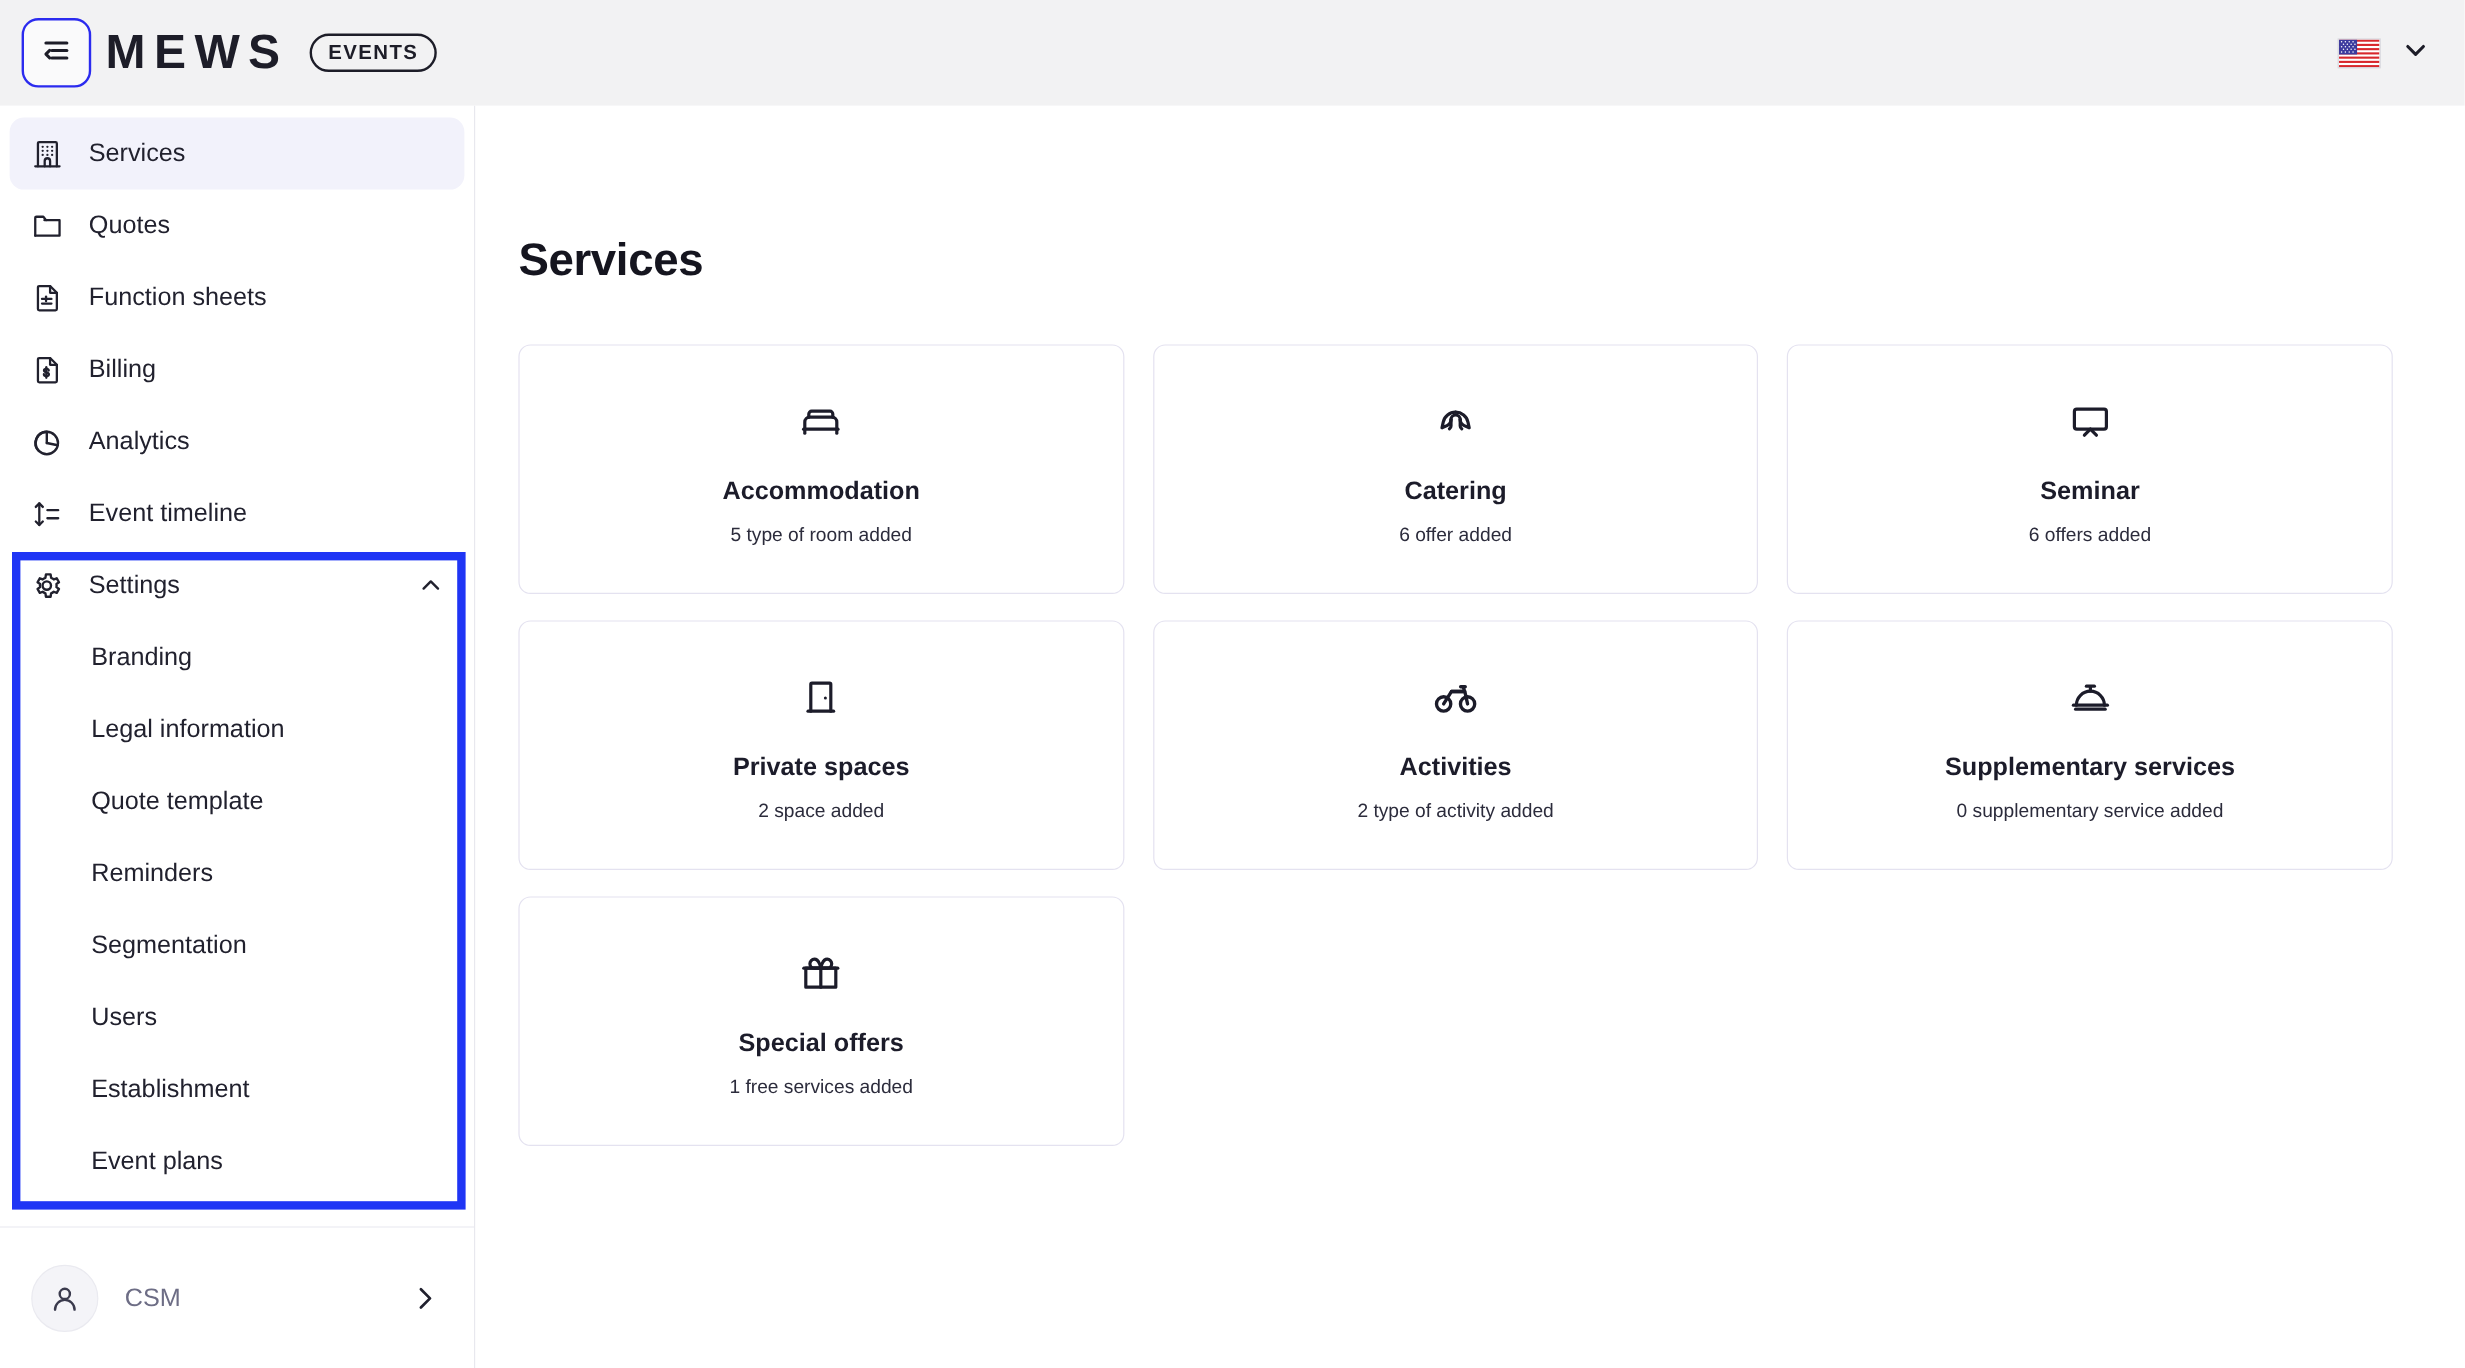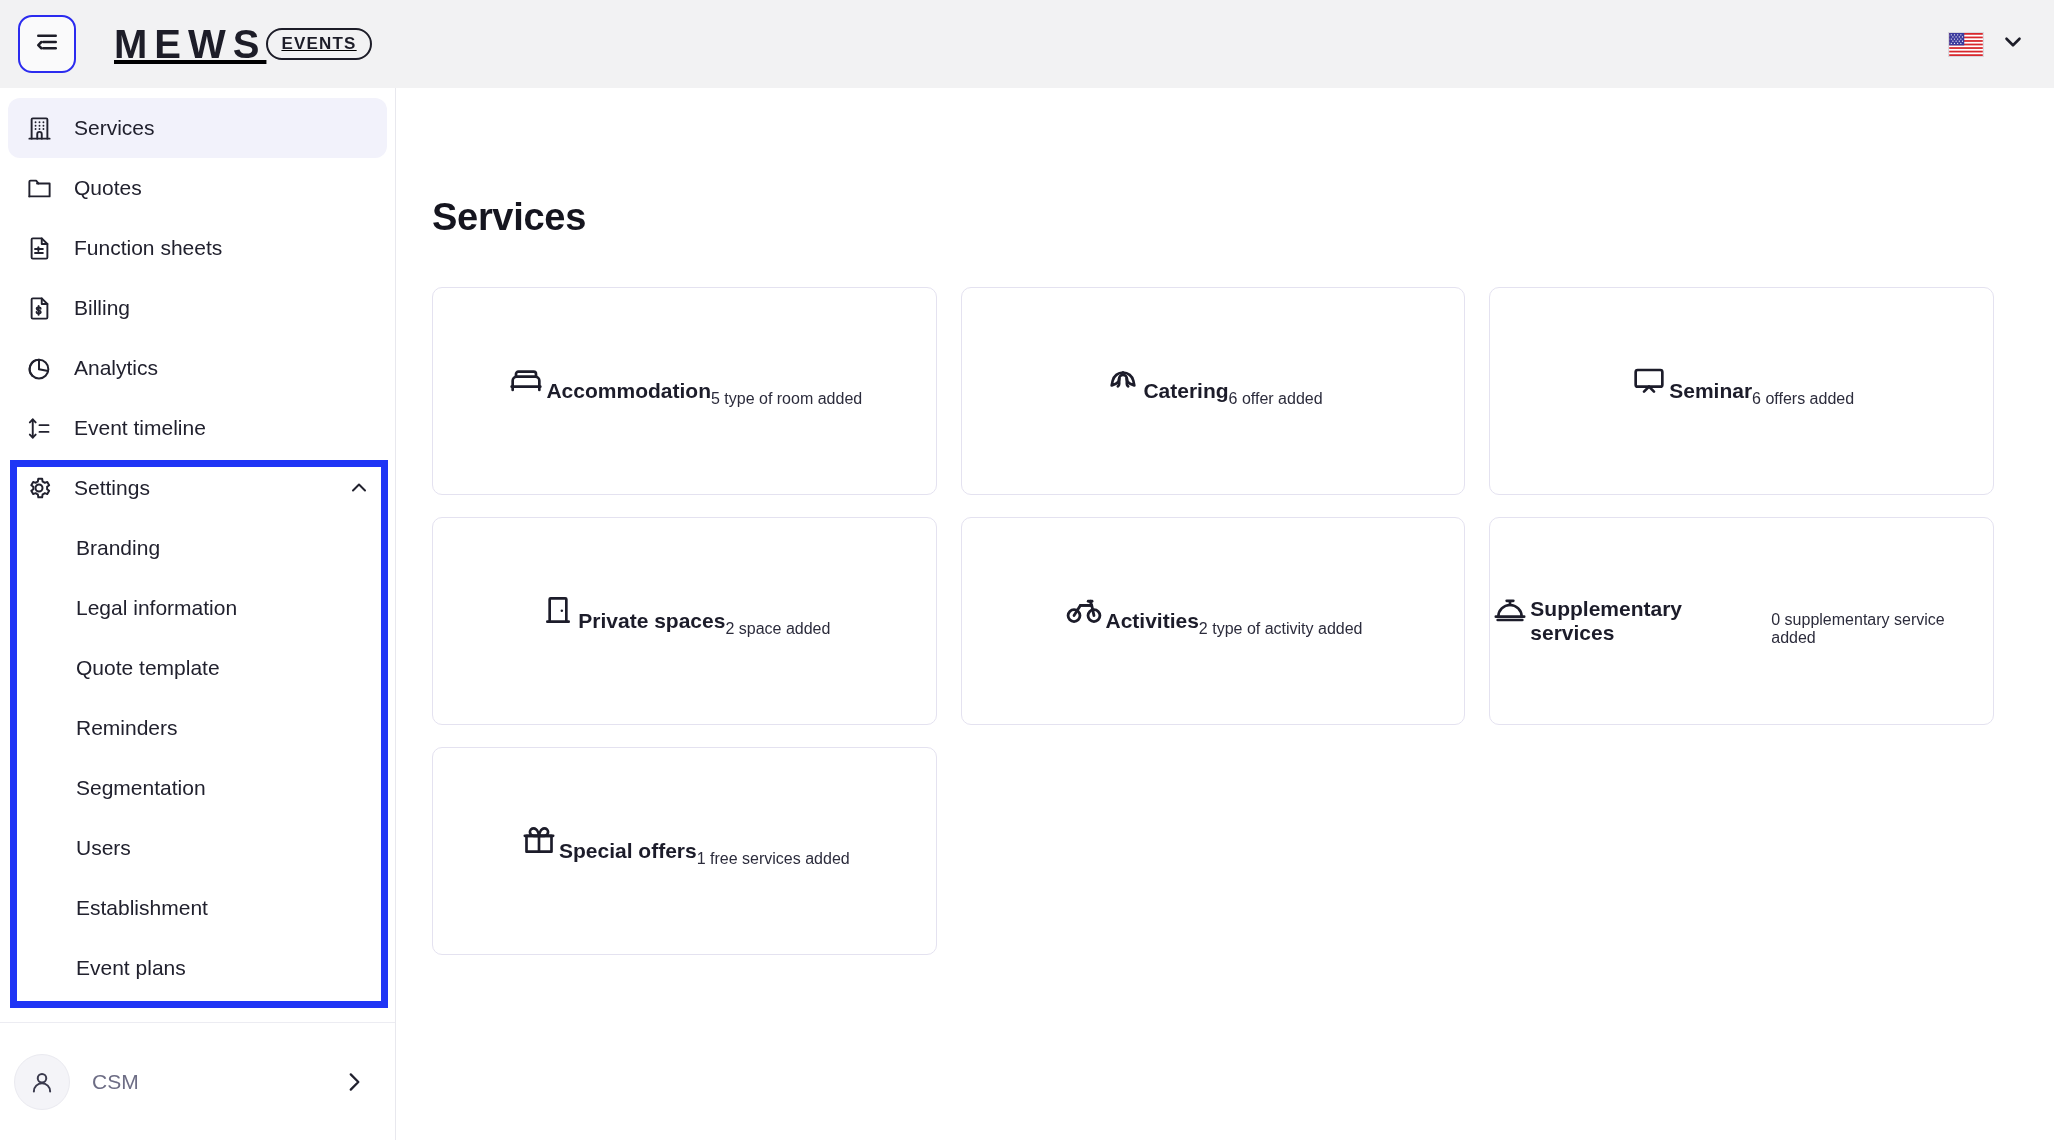--- a/index.html
+++ b/index.html
@@ -21,21 +21,21 @@
   }
   .menu-btn {
     width: 58px; height: 58px;
     background: #fafafb;
     border: 2px solid #2b2bef;
     border-radius: 14px;
     display: flex; align-items: center; justify-content: center;
     cursor: pointer;
     flex: 0 0 auto;
   }
-  .logo-wrap { display: flex; align-items: center; margin-left: 38px; text-decoration: underline; }
+  .logo-wrap { display: flex; align-items: center; gap: 18px; margin-left: 12px; }
   .mews-word {
     font-size: 40px; font-weight: 700; letter-spacing: 7px;
     color: #1d1d28; line-height: 1;
   }
   .events-badge {
     border: 2px solid #1d1d28; border-radius: 20px;
     padding: 5px 13px 6px 13px;
     font-size: 17px; font-weight: 700; letter-spacing: 1.2px;
     color: #1d1d28; line-height: 1;
   }
@@ -79,21 +79,21 @@
     width: 378px; height: 548px;
     border: 7px solid #1f35f5;
     pointer-events: none;
     z-index: 3;
   }
 
   .sidebar-footer {
     border-top: 1px solid #ececf2;
     height: 118px; min-height: 118px;
     display: flex; align-items: center;
-    padding: 0 28px 0 14px;
+    padding: 0 28px 0 26px;
     cursor: pointer;
   }
   .avatar {
     width: 56px; height: 56px; border-radius: 50%;
     background: #f4f4f8; border: 1px solid #eaeaf0;
     display: flex; align-items: center; justify-content: center;
     flex: 0 0 56px;
   }
   .csm-label { margin-left: 22px; font-size: 21px; color: #6d6d85; }
   .csm-chev { margin-left: auto; display: flex; align-items: center; }
@@ -108,21 +108,21 @@
     display: grid;
     grid-template-columns: repeat(3, 1fr);
     gap: 22px 24px;
     max-width: 1650px;
   }
   .svc-card {
     border: 1px solid #e4e2f0;
     border-radius: 10px;
     background: #fff;
     height: 208px;
-    display: flex; flex-direction: row;
+    display: flex; flex-direction: column;
     align-items: center; justify-content: center;
     cursor: pointer;
   }
   .svc-icon { height: 50px; display: flex; align-items: center; justify-content: center; margin-bottom: 22px; }
   .svc-name { font-size: 21px; font-weight: 600; color: #1c1c2a; }
   .svc-meta { font-size: 16px; color: #2c2c3c; margin-top: 16px; }
 </style>
 </head>
 <body>
 

